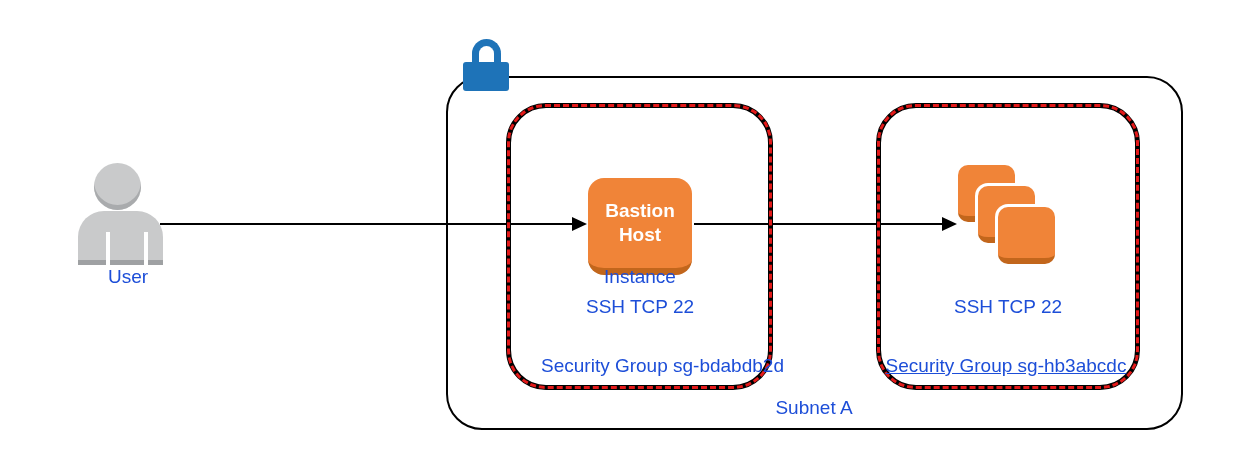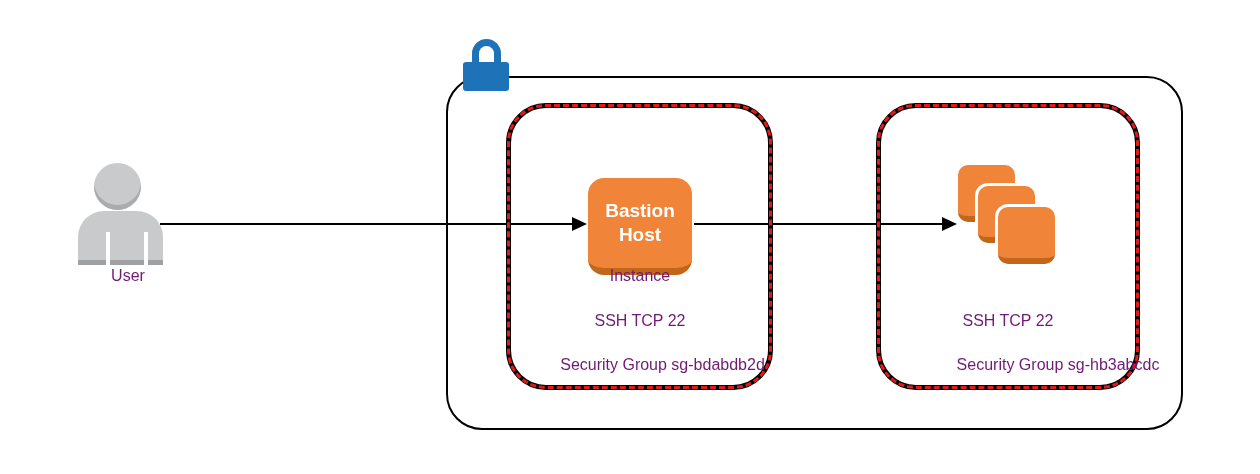--- a/index.html
+++ b/index.html
@@ -11,23 +11,23 @@
   .canvas {
     position: relative;
     width: 1260px;
     height: 474px;
     background: #ffffff;
     overflow: hidden;
   }
   .abs { position: absolute; }
   .label {
     position: absolute;
-    font-size: 16px;
+    font-size: 19px;
     line-height: 1.2;
-    color: #701a75;
+    color: #1d4ed8;
     text-align: center;
     white-space: nowrap;
   }
 
   
   .user-head {
     left: 94px; top: 163px; width: 47px; height: 47px;
     border-radius: 50%;
     background: #c9cacb;
     box-shadow: inset 0 -5px 0 #a9abad;
@@ -128,23 +128,23 @@
   .inst-2 { left: 978px; top: 186px; box-shadow: 0 0 0 3px #ffffff; }
   .inst-3 { left: 998px; top: 207px; box-shadow: 0 0 0 3px #ffffff; }
 
   
   .caption-1 { left: 565px; top: 266px; width: 150px; text-align: center; }
   .rules-1   { left: 540px; top: 294px; width: 200px; white-space: normal; }
   .title-1   { left: 512px; top: 355px; width: 301px; }
 
   .caption-2 { left: 933px; top: 266px; width: 150px; }
   .rules-2   { left: 908px; top: 294px; width: 200px; white-space: normal; }
-  .title-2   { left: 908px; top: 355px; width: 300px; }
+  .title-2   { left: 856px; top: 355px; width: 300px; text-decoration: underline; }
 
-  .rule-line { line-height: 1.32; margin-top: 16px; }
+  .rule-line { line-height: 1.32; }
 </style>
 </head>
 <body>
 
 <div class="canvas">
 
   <div>
     <div class="abs user-head"></div>
     <div class="abs user-body"></div>
     <div class="abs user-arm-gap gap-left"></div>
@@ -156,20 +156,21 @@
     <div class="abs arrow-line" style="left:160px; width:413px;"></div>
     <div class="abs arrow-head" style="left:572px;"></div>
   </div>
 
   <div>
     <div class="abs arrow-line" style="left:694px; width:249px;"></div>
     <div class="abs arrow-head" style="left:942px;"></div>
   </div>
 
   <div class="abs subnet-box"></div>
+  <div class="label subnet-label">Subnet A</div>
 
   <div>
     <div class="abs lock-shackle"></div>
     <div class="abs lock-body"></div>
   </div>
 
   <div class="abs sg-box sg-1"></div>
 
   <div class="abs bastion-box">
     <span>Bastion Host</span>

